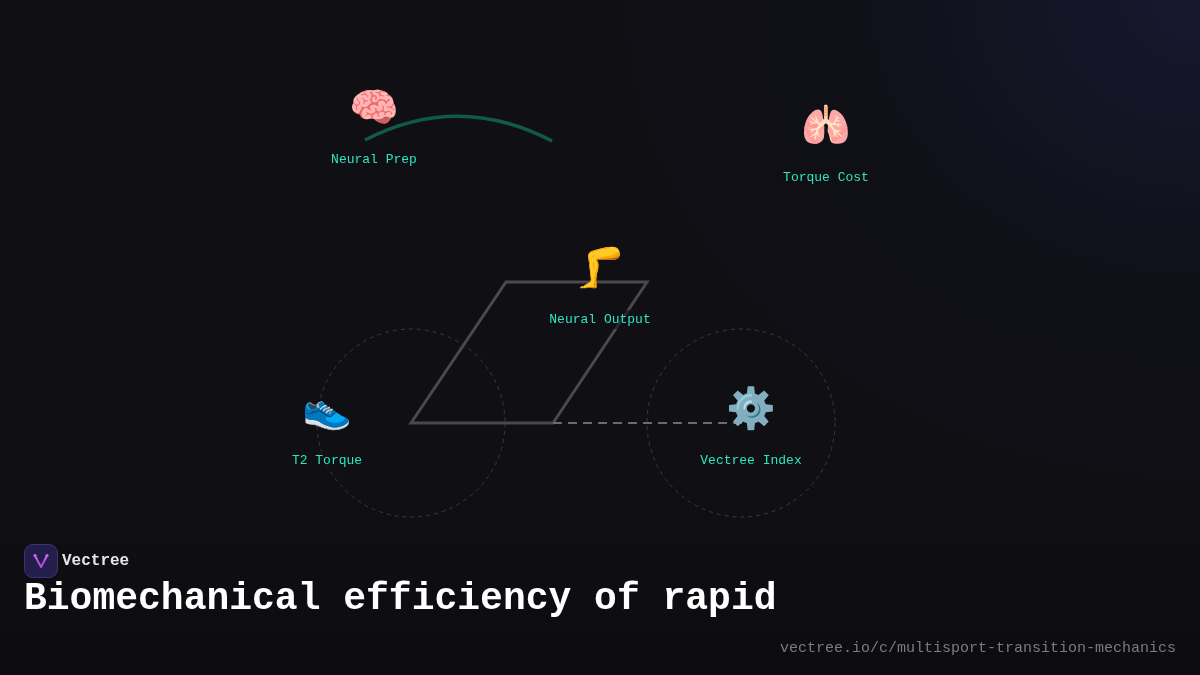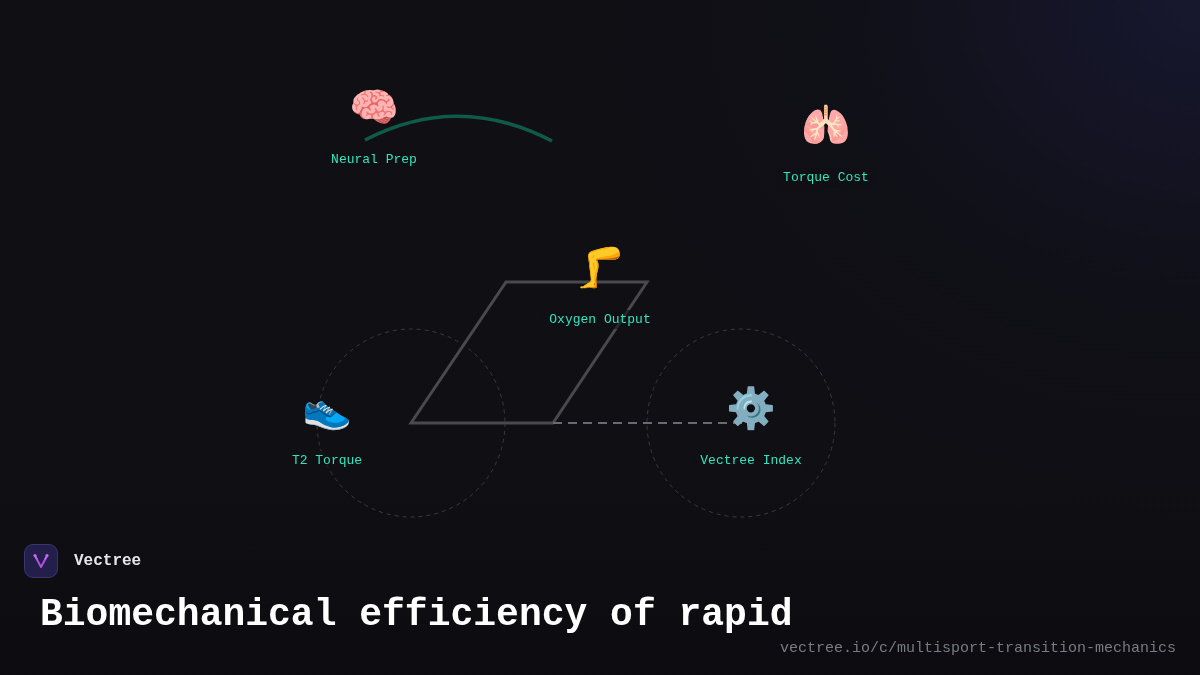--- a/index.html
+++ b/index.html
@@ -22,36 +22,36 @@
     }
     .node-icon { font-size: 40px; line-height: 46px; height: 46px; font-family: "DejaVu Sans", sans-serif; }
     .node-label {
       margin-top: 20px; font-size: 13px; color: #2ee6c0; white-space: nowrap;
       font-family: "Liberation Mono", "DejaVu Sans Mono", monospace;
       padding: 2px 6px; border-radius: 6px;
       background: rgba(15,15,20,0.6);
     }
     .brand {
       position: absolute; left: 24px; top: 544px;
-      display: flex; align-items: center; gap: 16px;
+      display: flex; align-items: center; gap: 4px;
     }
     .brand-logo {
       width: 32px; height: 32px; border-radius: 9px;
       background: #231f4a; border: 1px solid #3a3470;
       display: flex; align-items: center; justify-content: center;
     }
     .brand-name {
       color: #e6e6ea; font-size: 16px; font-weight: bold;
       font-family: "Liberation Mono", "DejaVu Sans Mono", monospace;
     }
     .title {
       position: absolute; left: 24px; top: 582px; width: 760px;
       color: #ffffff; font-size: 38px; font-weight: bold; line-height: 33px;
       font-family: "Liberation Mono", "DejaVu Sans Mono", monospace;
-      margin: 16px;
+      margin: 0;
     }
     .url {
       position: absolute; right: 24px; top: 640px;
       color: #7a7a82; font-size: 15px;
       font-family: "Liberation Mono", "DejaVu Sans Mono", monospace;
     }
   </style>
 </head>
 <body>
 
@@ -74,21 +74,21 @@
   <span class="node-label">Neural Prep</span>
 </div>
 
 <div class="node" style="left:826px; top:102px;">
   <span class="node-icon">🫁</span>
   <span class="node-label">Torque Cost</span>
 </div>
 
 <div class="node" style="left:600px; top:244px;">
   <span class="node-icon">🦵</span>
-  <span class="node-label">Oxygen Output</span>
+  <span class="node-label">Neural Output</span>
 </div>
 
 <div class="node" style="left:327px; top:385px;">
   <span class="node-icon">👟</span>
   <span class="node-label">T2 Torque</span>
 </div>
 
 <div class="node" style="left:751px; top:385px;">
   <span class="node-icon">⚙️</span>
   <span class="node-label">Vectree Index</span>

